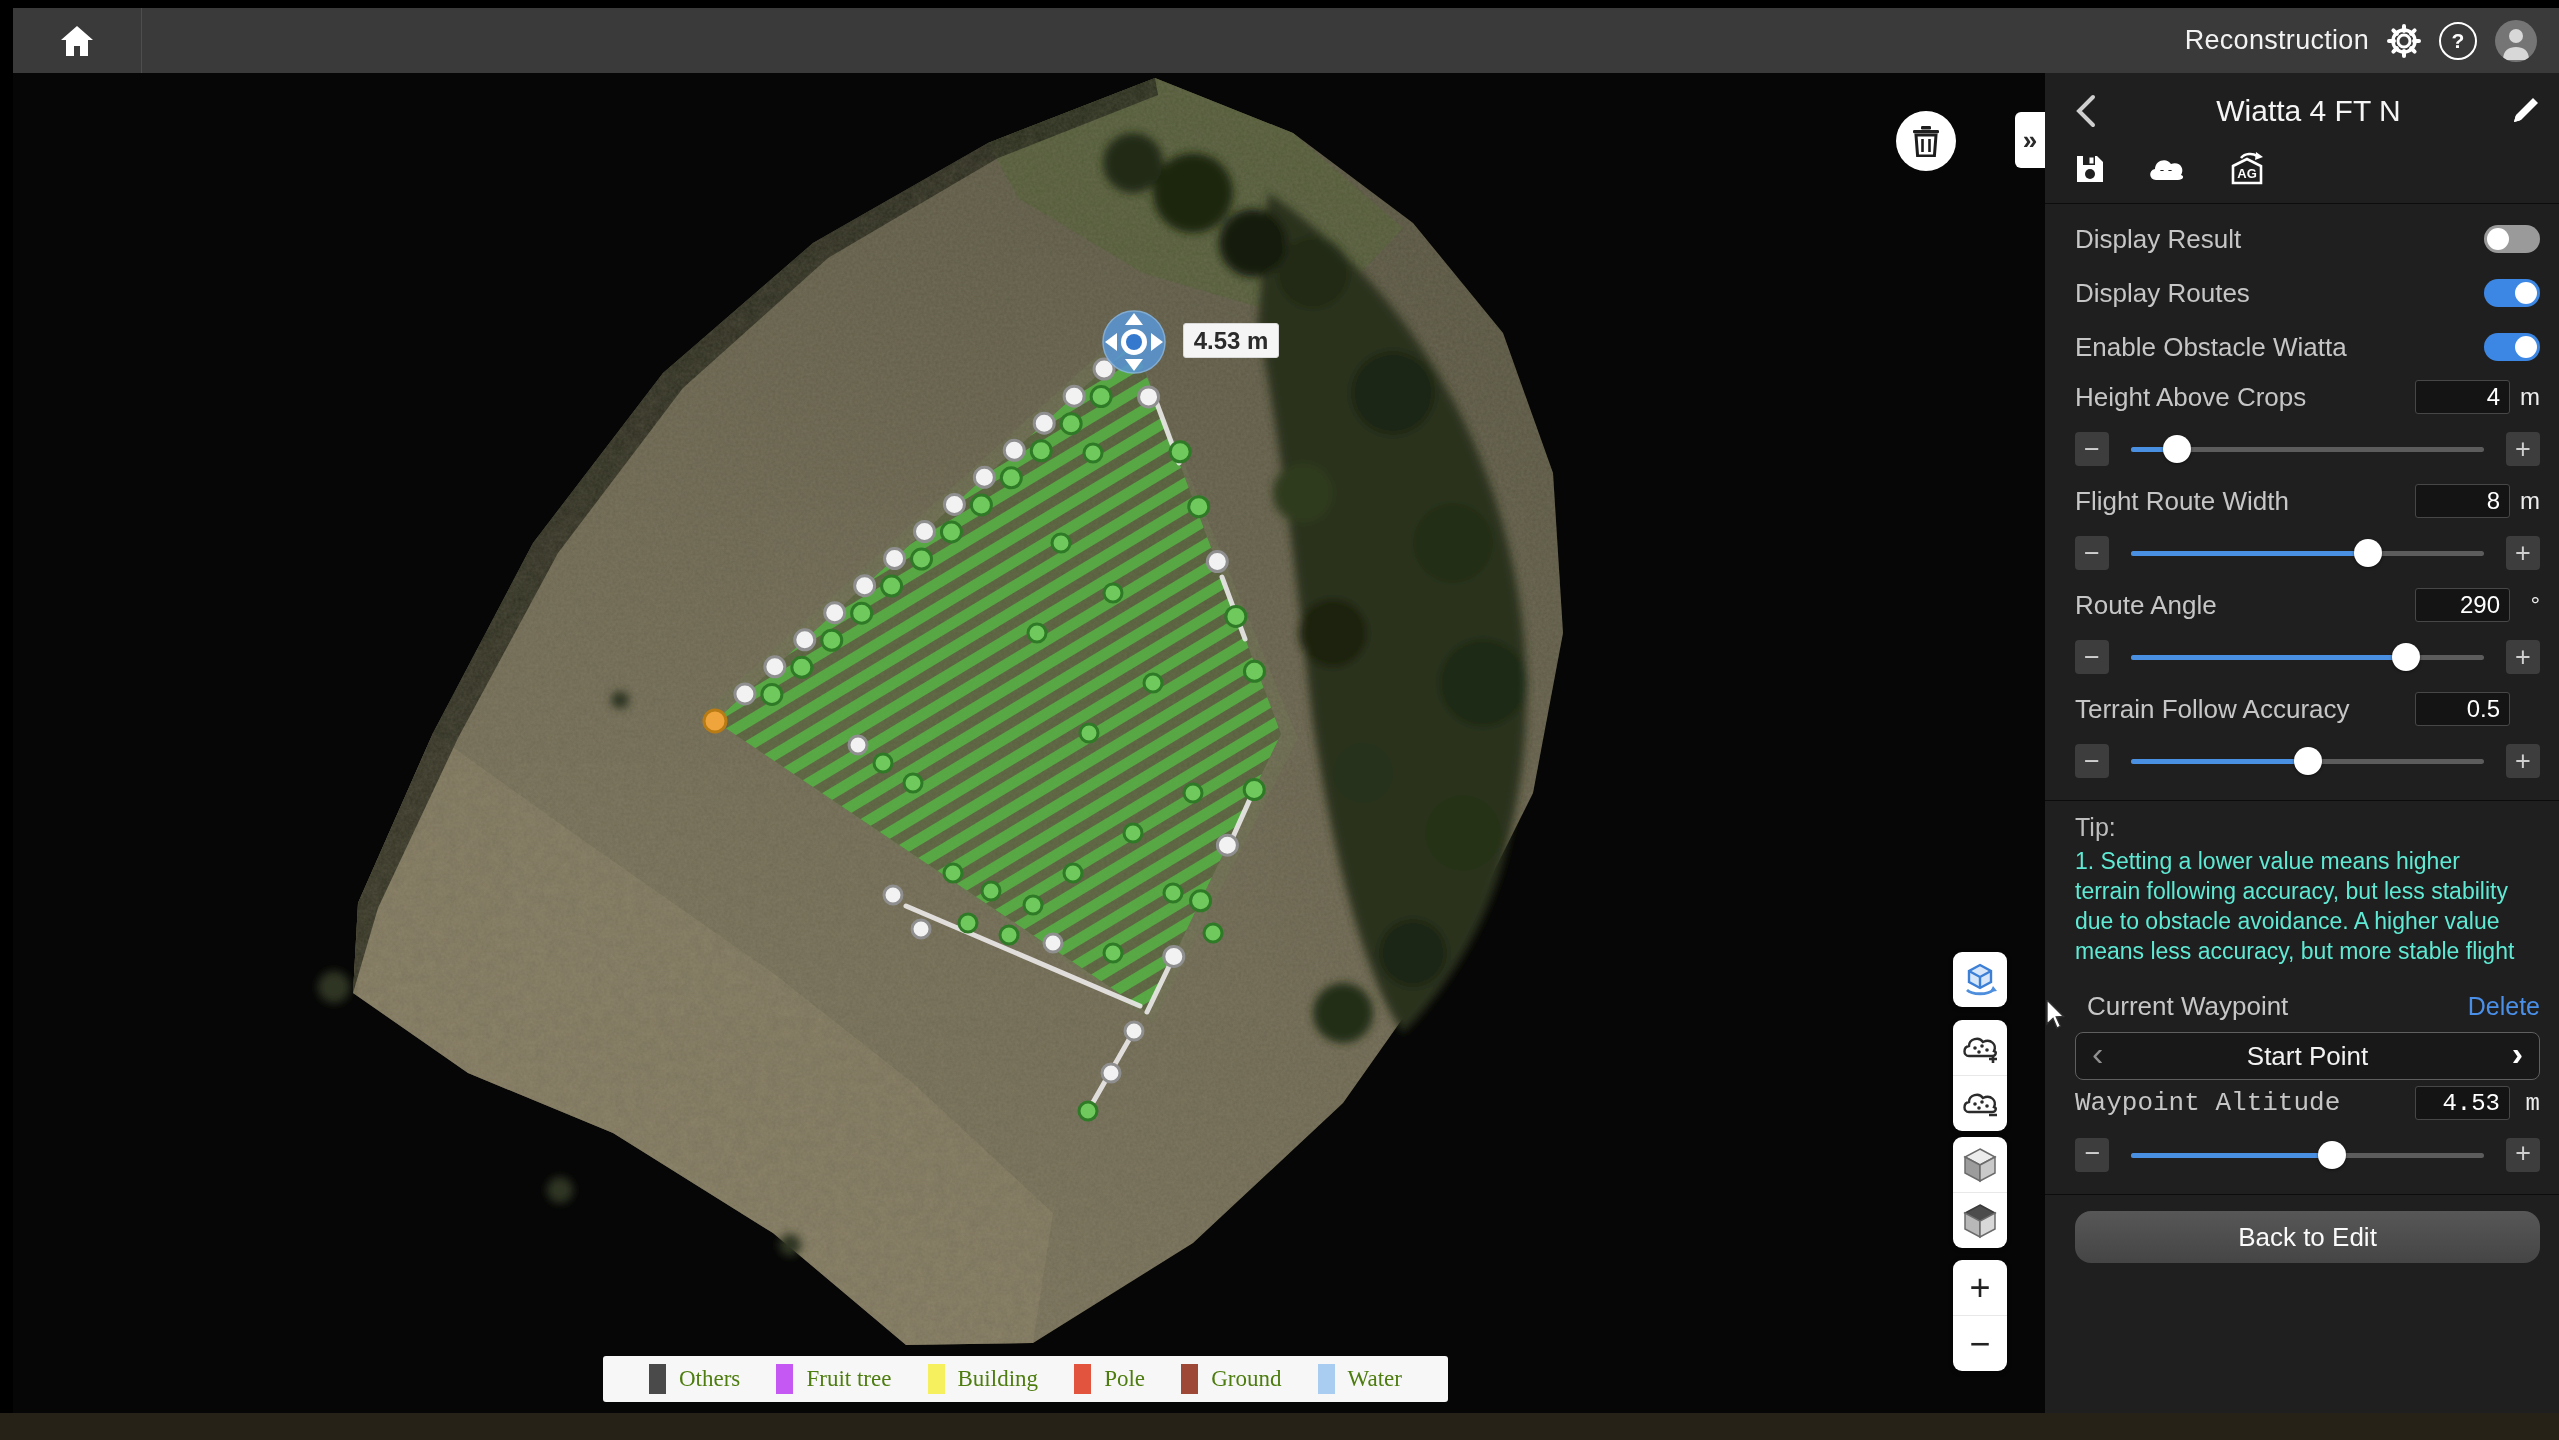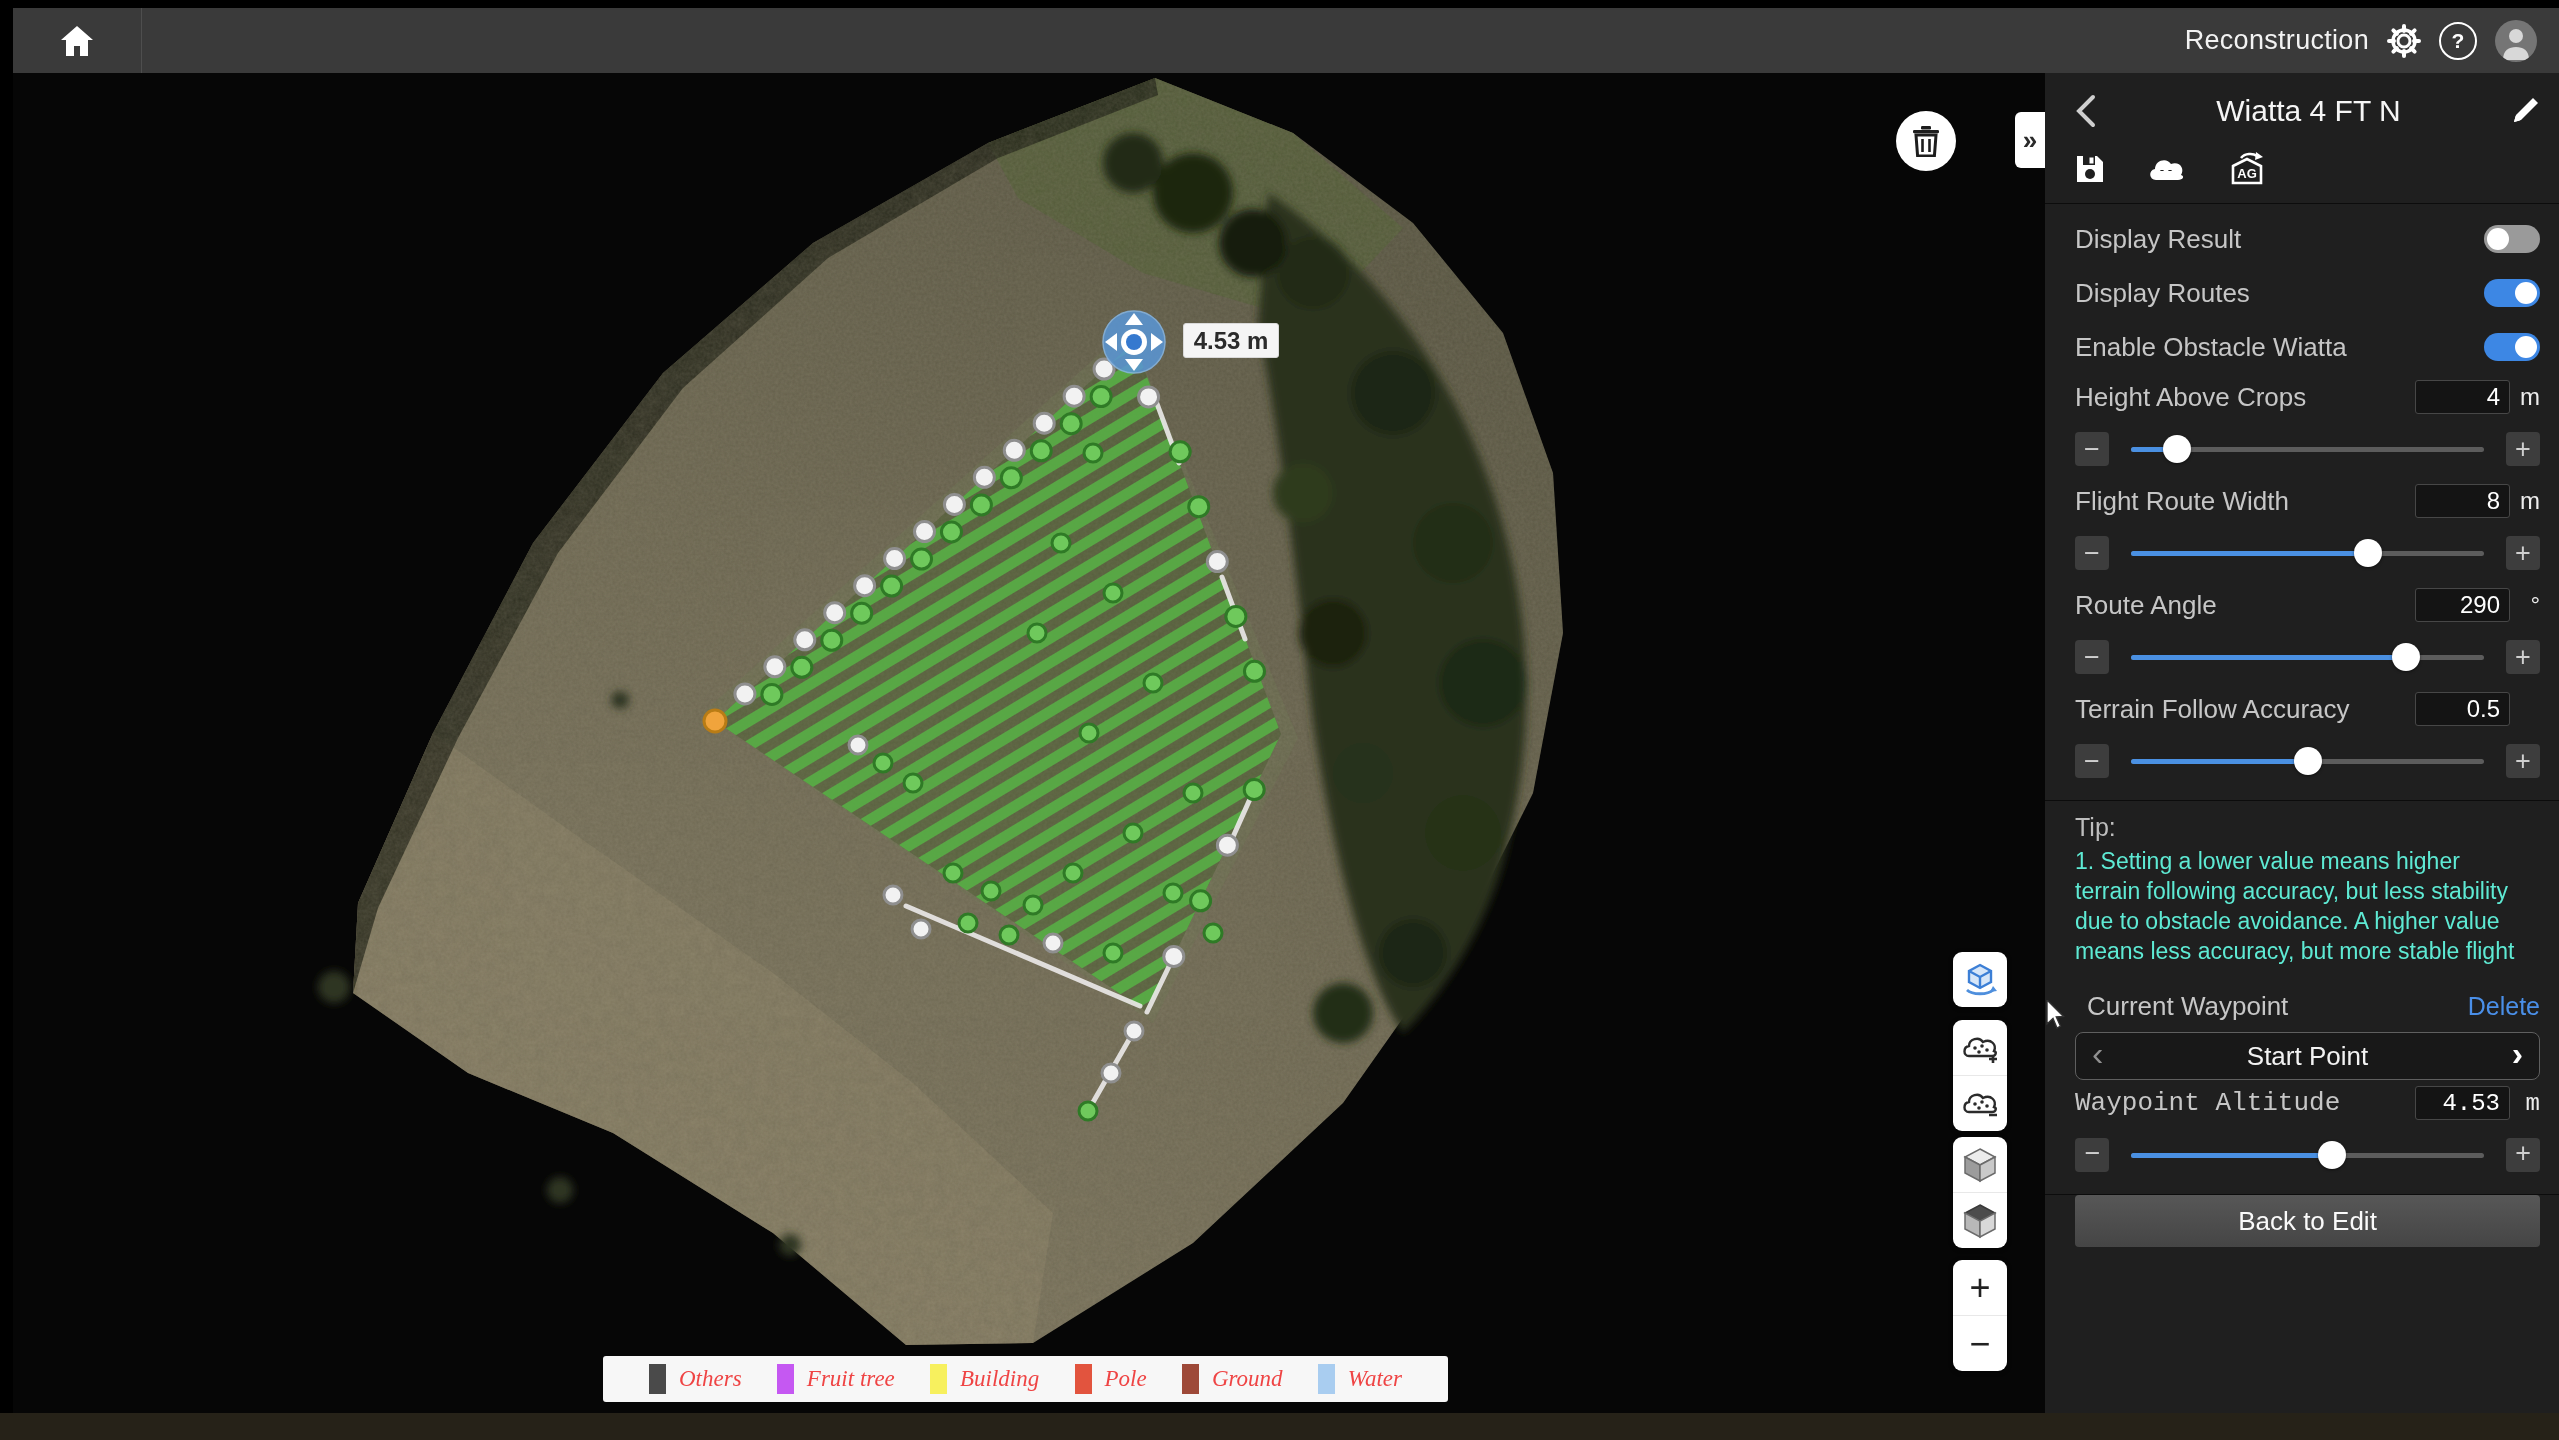--- a/index.html
+++ b/index.html
@@ -37,21 +37,21 @@
           display:flex;flex-direction:column;overflow:hidden;box-shadow:0 1px 4px rgba(0,0,0,.5);}
   .mapctl .cell{height:55px;display:flex;align-items:center;justify-content:center;cursor:pointer;}
   .mapctl .cell + .cell{border-top:1px solid #e8e8e8;}
   .zoom-glyph{font-size:36px;color:#222;line-height:1;}
 
   .legend{position:absolute;left:590px;top:1283px;width:845px;height:46px;background:rgba(255,255,255,.97);
           border-radius:3px;display:flex;align-items:center;justify-content:space-between;
           padding:0 46px;box-sizing:border-box;font-family:"Liberation Serif","DejaVu Serif",serif;}
   .legend-item{display:flex;align-items:center;gap:13px;}
   .legend-swatch{width:17px;height:30px;}
-  .legend-label{font-size:23px;color:#ef4444;font-style:italic;}
+  .legend-label{font-size:23px;color:#4d7c0f;}
 
   
   .panel{position:absolute;left:2045px;top:73px;width:514px;height:1340px;background:#1f1f1f;
          box-sizing:border-box;padding:0 19px 0 30px;color:#c6c6c6;}
   .panel-header{display:flex;align-items:center;height:64px;margin-top:6px;}
   .panel-title{color:#f5f5f5;font-size:30px;font-weight:500;margin-left:10px;flex:1;text-align:center;}
   .hdr-icons{display:flex;align-items:center;gap:42px;height:48px;margin-top:2px;}
   .sect-divider{height:1px;background:#000;margin:10px -30px 0 -30px;opacity:.6;}
 
   .toggle-row{display:flex;align-items:center;height:54px;}
@@ -84,21 +84,21 @@
 
   .cw-row{display:flex;align-items:center;height:52px;margin-top:14px;}
   .cw-label{flex:1;font-size:26px;color:#c6c6c6;margin-left:12px;}
   .delete-link{color:#4a8fe8;font-size:25px;cursor:pointer;}
   .wp-selector{height:46px;border:1px solid #5f5f5f;border-radius:8px;background:#181818;
                display:flex;align-items:center;padding:0 16px;cursor:pointer;}
   .chev-l{color:#8f8f8f;font-size:34px;line-height:1;transform:translateY(-3px);}
   .chev-r{color:#fff;font-size:34px;font-weight:700;line-height:1;transform:translateY(-3px);}
   .wp-sel-text{flex:1;text-align:center;color:#f2f2f2;font-size:26px;}
 
-  .back-btn{height:52px;border-radius:4px;background:linear-gradient(#575757,#454545);
+  .back-btn{height:52px;margin-top:16px;border-radius:16px;background:linear-gradient(#575757,#454545);
             color:#fafafa;font-size:26px;display:flex;align-items:center;justify-content:center;cursor:pointer;}
 
   .bottom-strip{position:absolute;left:0;top:1413px;width:2559px;height:27px;background:#262218;}
 
   .cursor{position:absolute;left:2046px;top:1000px;pointer-events:none;z-index:50;}
 </style>
 </head>
 <body>
 
 <div class="stage">

